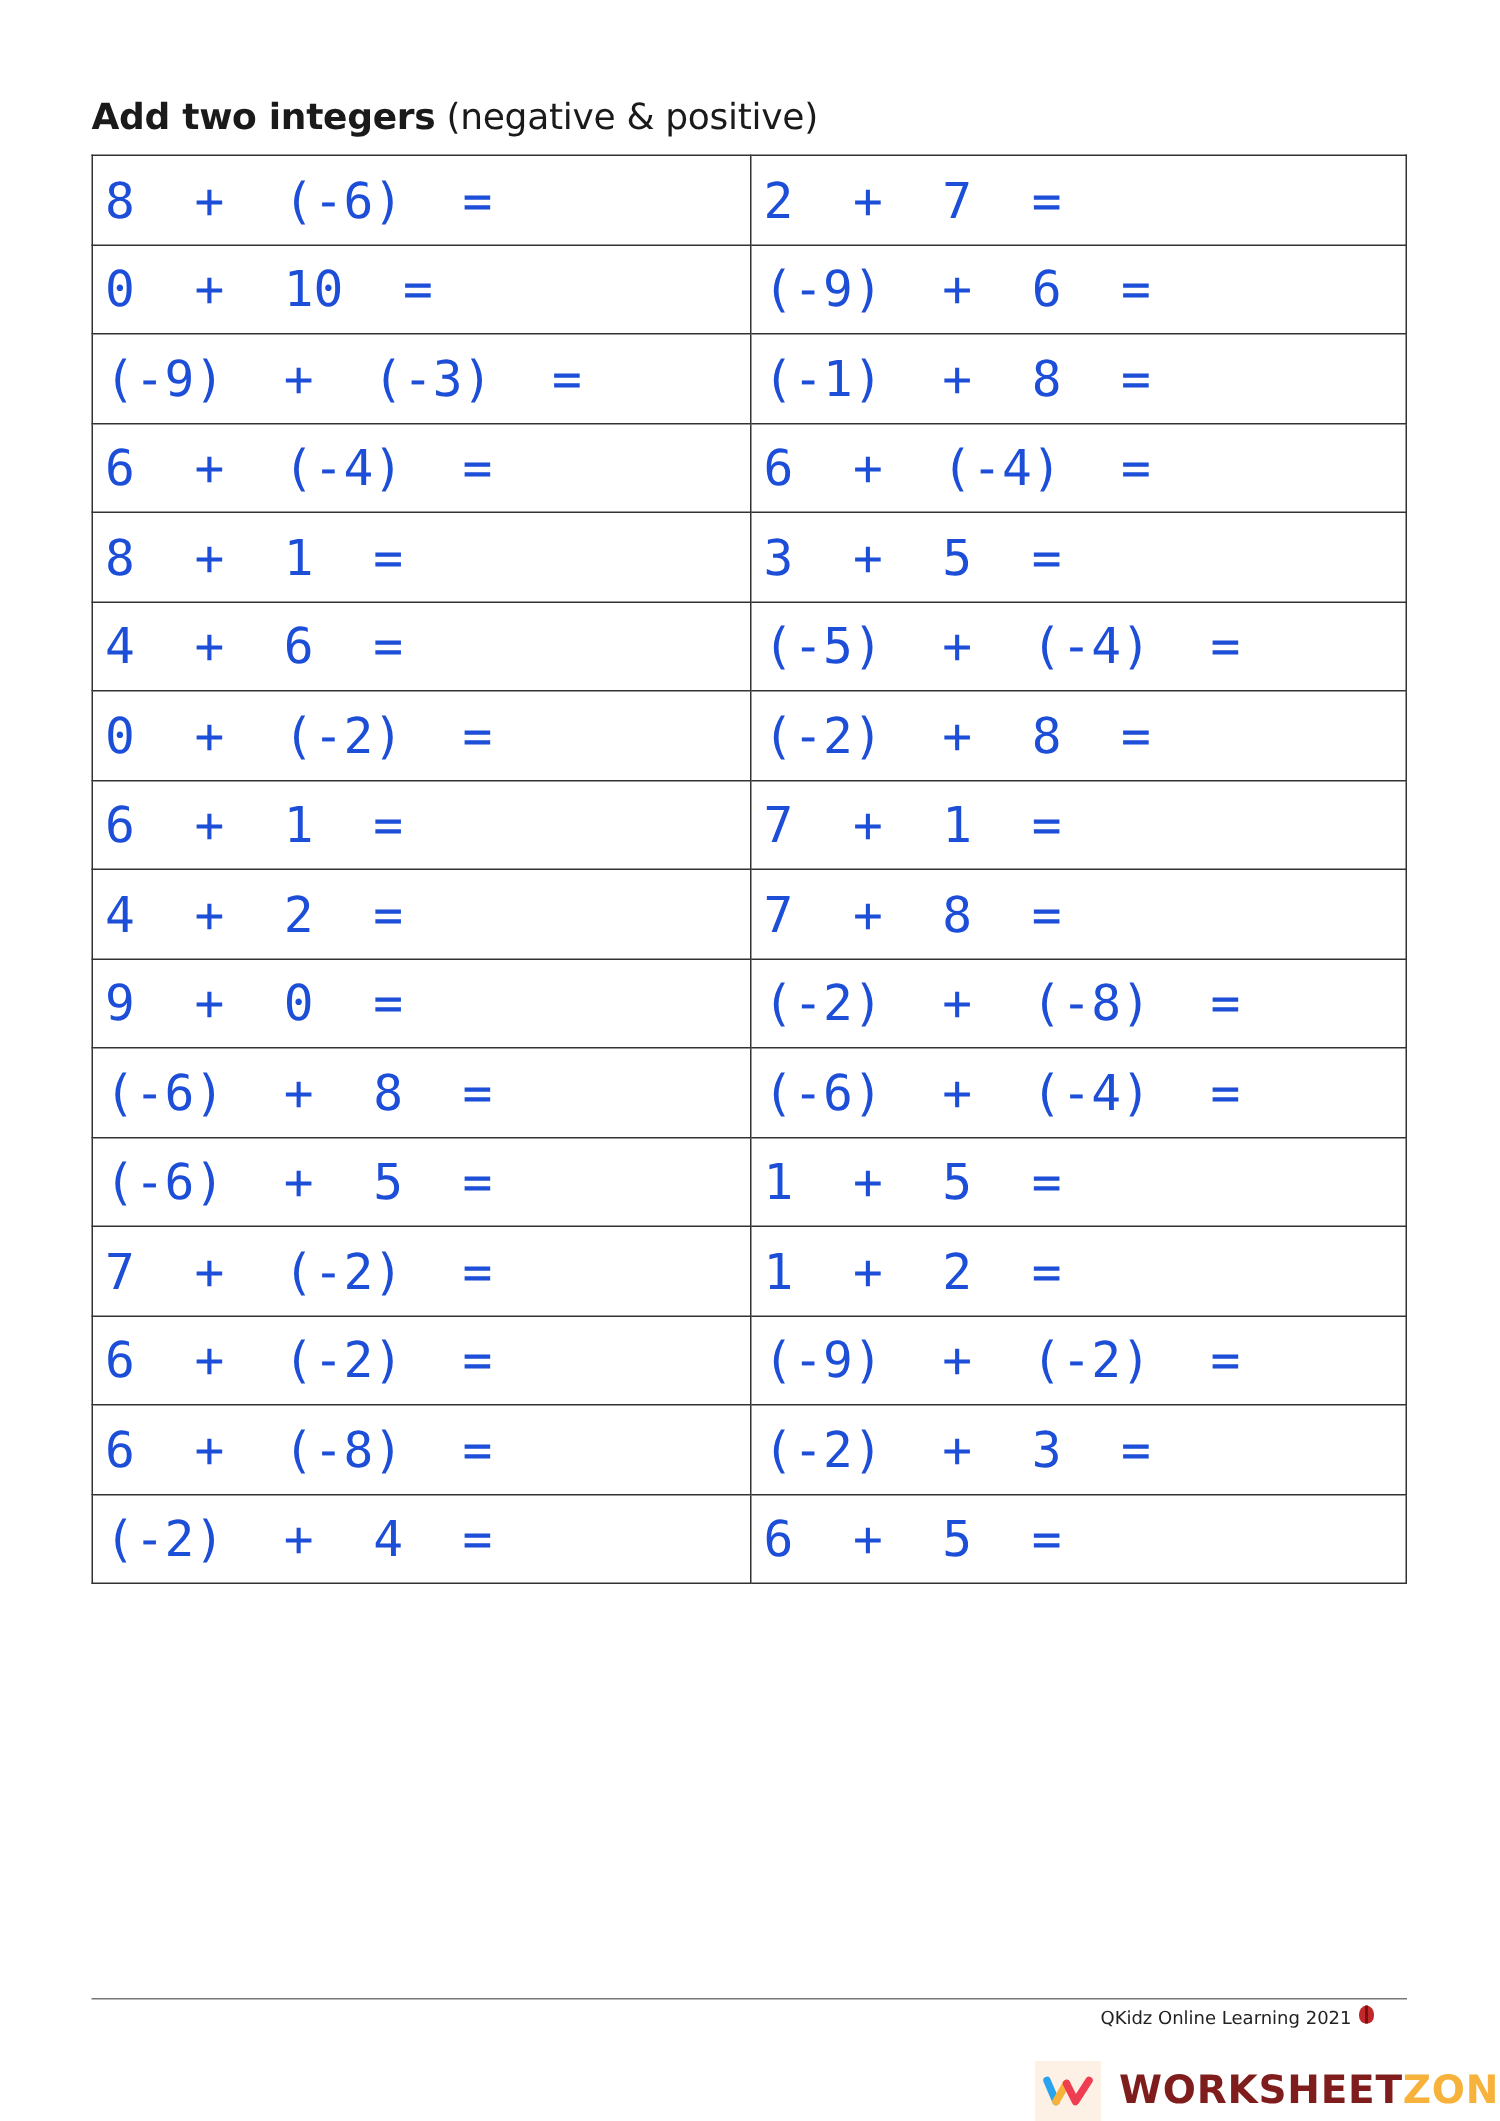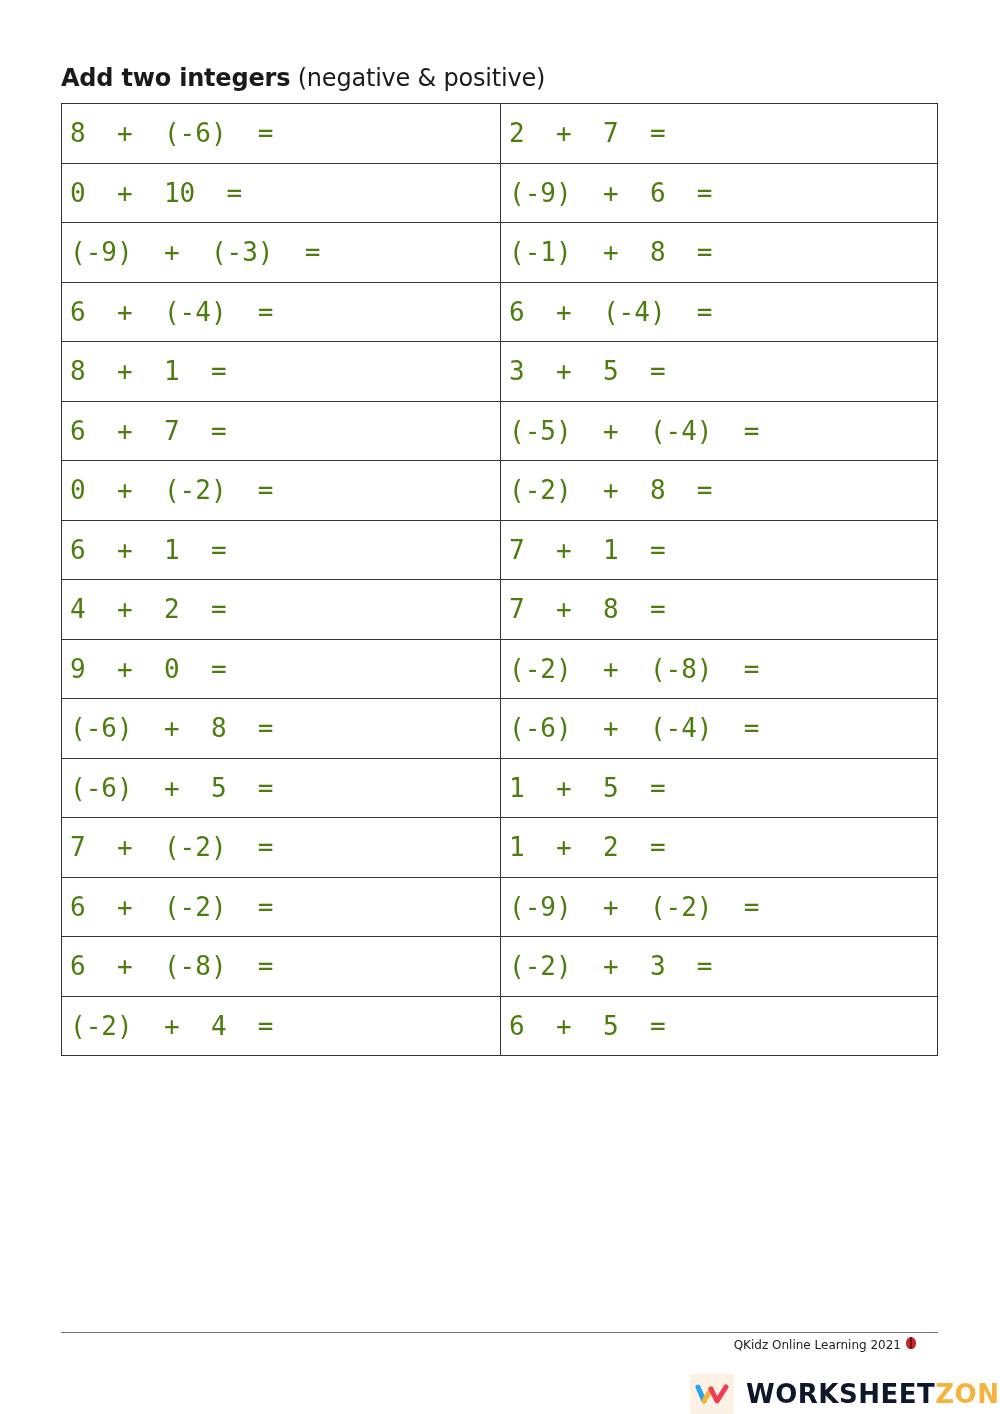--- a/index.html
+++ b/index.html
@@ -1,30 +1,30 @@
 <!DOCTYPE html>
 <html><head>
   <meta charset="utf-8">
   <style>
     html, body { margin:0; padding:0; background:#ffffff; }
     body { width:1000px; height:1414px; position:relative; overflow:hidden; font-family:"DejaVu Sans", sans-serif; color:#1a1a1a; }
     .title { position:absolute; left:61px; top:58px; font-size:24px; line-height:40px; white-space:nowrap; letter-spacing:-0.2px; }
     .title .bold { font-weight:bold; }
     .title .normal { font-weight:normal; }
     table.grid { position:absolute; left:61px; top:103px; width:877px; border-collapse:collapse; table-layout:fixed; }
-    table.grid td { border:1.5px solid #333; height:58.5px; padding:0 0 0 8px; font-family:"DejaVu Sans Mono", monospace; font-size:26px; white-space:pre; vertical-align:middle; color:#4d7c0f; }
+    table.grid td { border:1.5px solid #333; height:58.5px; padding:0 0 0 8px; font-family:"DejaVu Sans Mono", monospace; font-size:33px; white-space:pre; vertical-align:middle; color:#1d4ed8; }
     table.grid td.left { width:430px; }
     .footer-line { position:absolute; left:61px; top:1332px; width:877px; height:0; border-top:1.5px solid #777; }
     .footer-text { position:absolute; right:84px; top:1337px; font-size:12px; line-height:16px; color:#222; display:flex; align-items:flex-start; gap:5px; }
     .bug { width:10px; height:12px; background:#c0282a; border-radius:50% 50% 45% 45%; display:inline-block; position:relative; }
     .bug::before { content:""; position:absolute; left:4px; top:0; width:2px; height:12px; background:#7a1010; }
     .logo { position:absolute; left:690px; top:1374px; display:flex; align-items:center; height:40px; }
     .logo-mark { width:44px; height:40px; background:#fdf0e4; display:flex; align-items:center; justify-content:center; }
     .logo-text { font-size:26px; font-weight:bold; letter-spacing:0.5px; margin-left:12px; white-space:nowrap; }
-    .logo-text .blue { color:#0f172a; }
+    .logo-text .blue { color:#7f1d1d; }
     .logo-text .orange { color:#f6b23a; }
   </style>
 </head>
 <body>
 
 <div class="title">
   <span class="bold">Add two integers</span><span class="normal"> (negative &amp; positive)</span>
 </div>
 
 <table class="grid">
@@ -43,21 +43,21 @@
       </tr>
       <tr>
         <td class="left">6  +  (-4)  =</td>
         <td class="right">6  +  (-4)  =</td>
       </tr>
       <tr>
         <td class="left">8  +  1  =</td>
         <td class="right">3  +  5  =</td>
       </tr>
       <tr>
-        <td class="left">6  +  7  =</td>
+        <td class="left">4  +  6  =</td>
         <td class="right">(-5)  +  (-4)  =</td>
       </tr>
       <tr>
         <td class="left">0  +  (-2)  =</td>
         <td class="right">(-2)  +  8  =</td>
       </tr>
       <tr>
         <td class="left">6  +  1  =</td>
         <td class="right">7  +  1  =</td>
       </tr>

